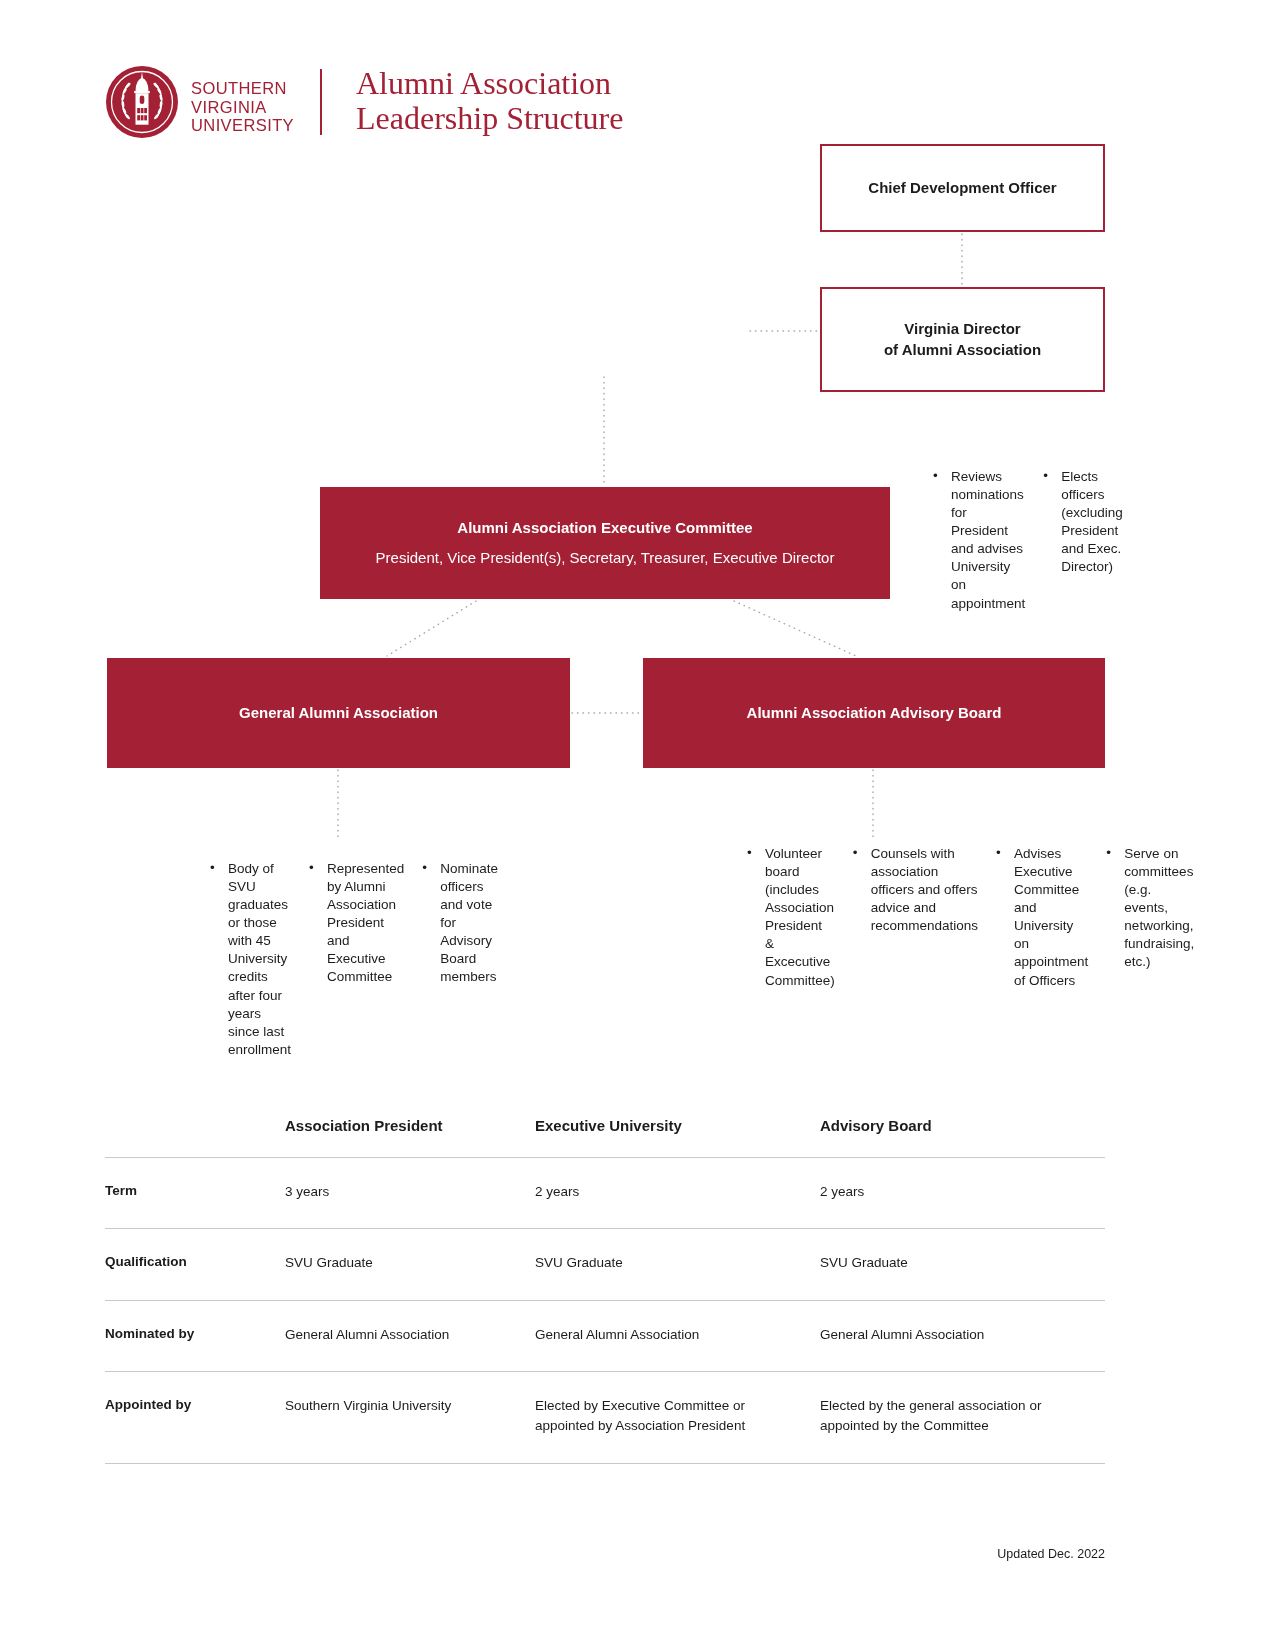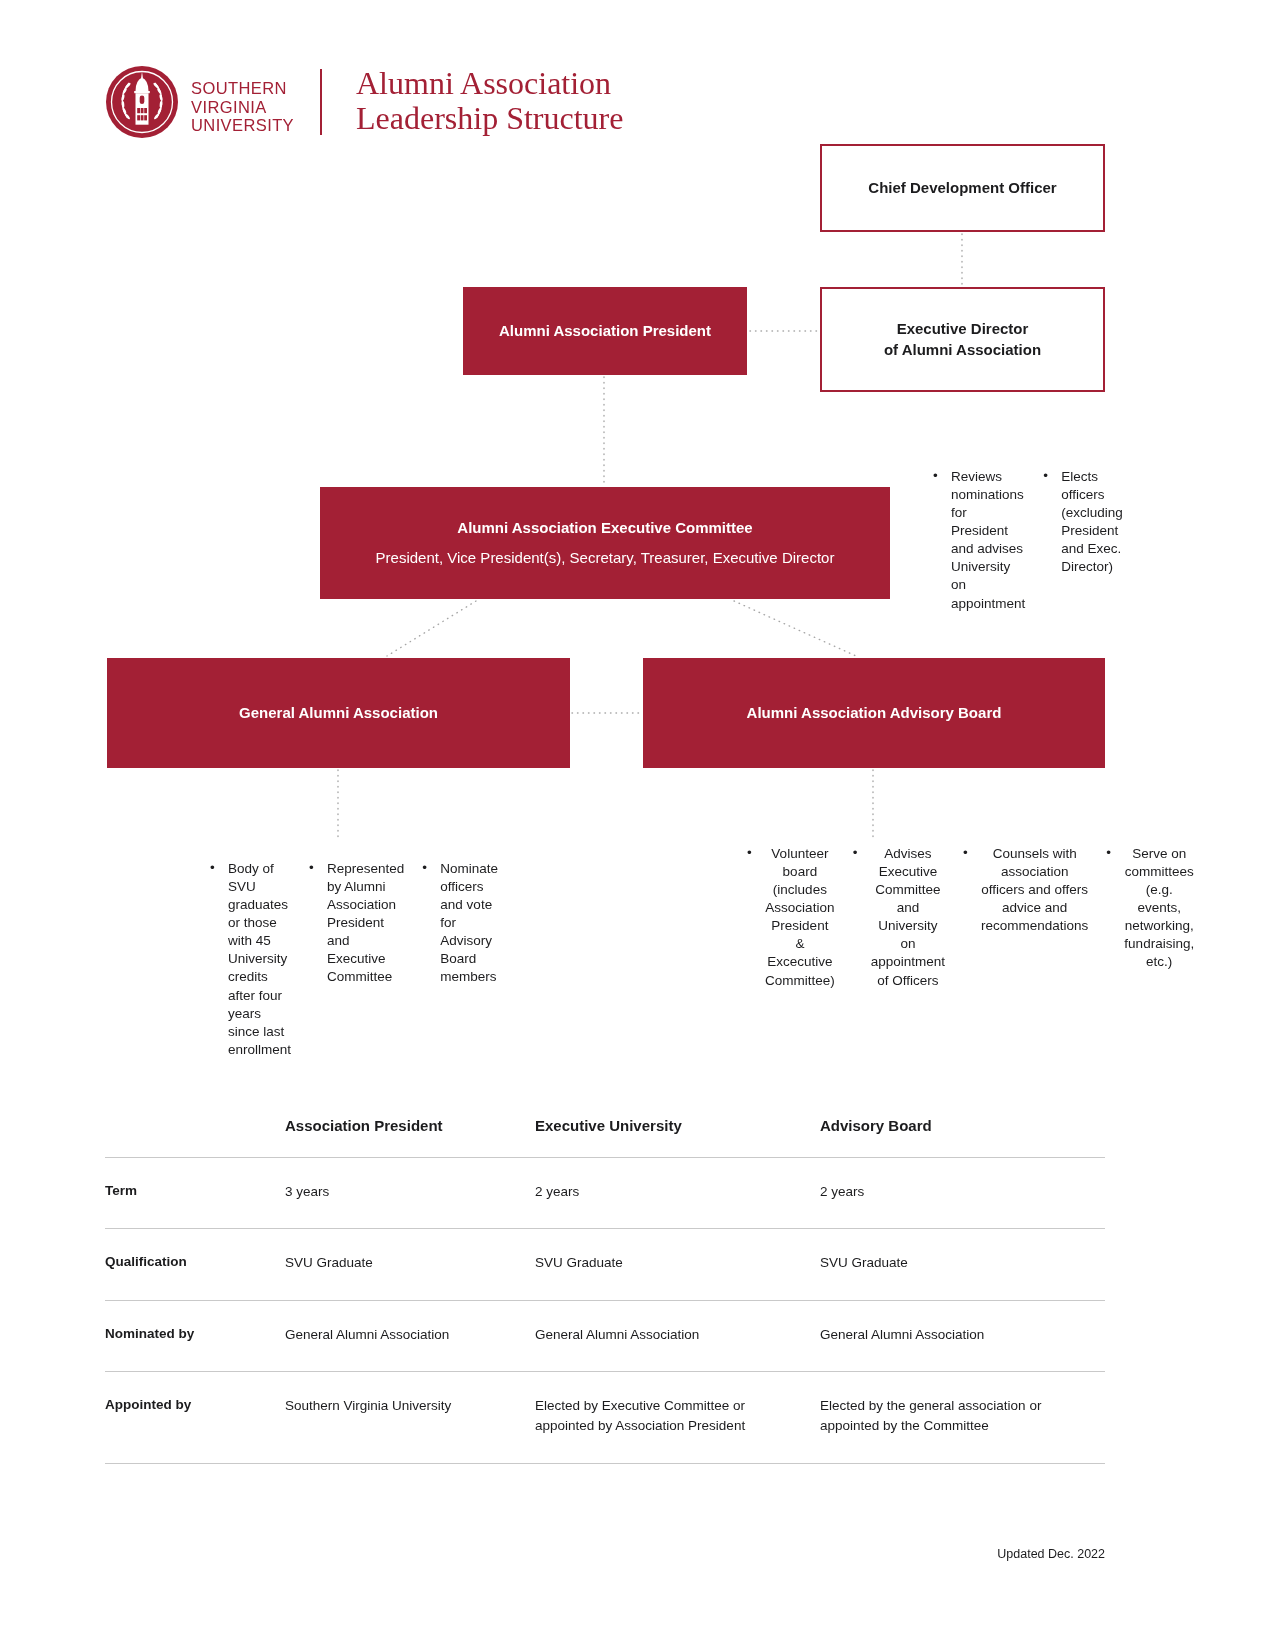--- a/index.html
+++ b/index.html
@@ -51,21 +51,21 @@
 
   
   .bullets { position:absolute; display:flex; flex-direction:row; gap:13px; }
   .bullet {
     position:relative; padding-left:23px;
     font-size:13.5px; line-height:1.34; color:#1d1d1f;
   }
   .bullet::before { content:"\2022"; position:absolute; left:5px; top:-1px; }
   .notes-execcom { left:928px; top:468px; width:192px; }
   .notes-gaa     { left:205px; top:860px; width:264px; }
-  .notes-aab     { left:742px; top:845px; width:268px;text-align:center; }
+  .notes-aab     { left:742px; top:845px; width:268px; }
 
   
   .info-table {
     position:absolute; left:105px; top:1105px; width:1000px;
     border-bottom:1px solid #c9c9c9;
     font-size:13.5px;
   }
   .t-row { display:flex; align-items:flex-start; padding:24px 0 27px 0; border-top:1px solid #c9c9c9; }
   .t-row.header { border-top:none; padding:10px 0 20px 0; font-size:15px; font-weight:bold; }
   .t-label { width:180px; font-weight:bold; padding-right:16px; line-height:1.35; }
@@ -150,26 +150,23 @@
       <line x1="572" y1="713" x2="641" y2="713"></line>
       <line x1="338" y1="770" x2="338" y2="838"></line>
       <line x1="873" y1="770" x2="873" y2="838"></line>
     </g>
   </svg>
 
   <div class="box outline box-cdo">
     <div>Chief Development Officer</div>
   </div>
 
-  <div class="box filled box-pres">
-    <div>Alumni Association President</div>
-  </div>
 
   <div class="box outline box-execdir">
-    <div>Executive Director</div>
+    <div>Virginia Director</div>
     <div>of Alumni Association</div>
   </div>
 
   <div class="box filled box-execcom">
     <div>Alumni Association Executive Committee</div>
     <div class="subtitle">President, Vice President(s), Secretary, Treasurer, Executive Director</div>
   </div>
 
   <div class="bullets notes-execcom">
     <div class="bullet">Reviews nominations for President and advises University on appointment</div>
@@ -185,22 +182,22 @@
   </div>
 
   <div class="bullets notes-gaa">
     <div class="bullet">Body of SVU graduates or those with 45 University credits after four years since last enrollment</div>
     <div class="bullet">Represented by Alumni Association President and Executive Committee</div>
     <div class="bullet">Nominate officers and vote for Advisory Board members</div>
   </div>
 
   <div class="bullets notes-aab">
     <div class="bullet">Volunteer board (includes Association President &amp; Excecutive Committee)</div>
+    <div class="bullet">Counsels with association officers and offers advice and recommendations</div>
     <div class="bullet">Advises Executive Committee and University on appointment of Officers</div>
-    <div class="bullet">Counsels with association officers and offers advice and recommendations</div>
     <div class="bullet">Serve on committees (e.g. events, networking, fundraising, etc.)</div>
   </div>
 
   <div class="info-table">
     <div class="t-row header">
       <div class="t-label"></div>
       <div class="t-c1">Association President</div>
       <div class="t-c2">Executive University</div>
       <div class="t-c3">Advisory Board</div>
     </div>

